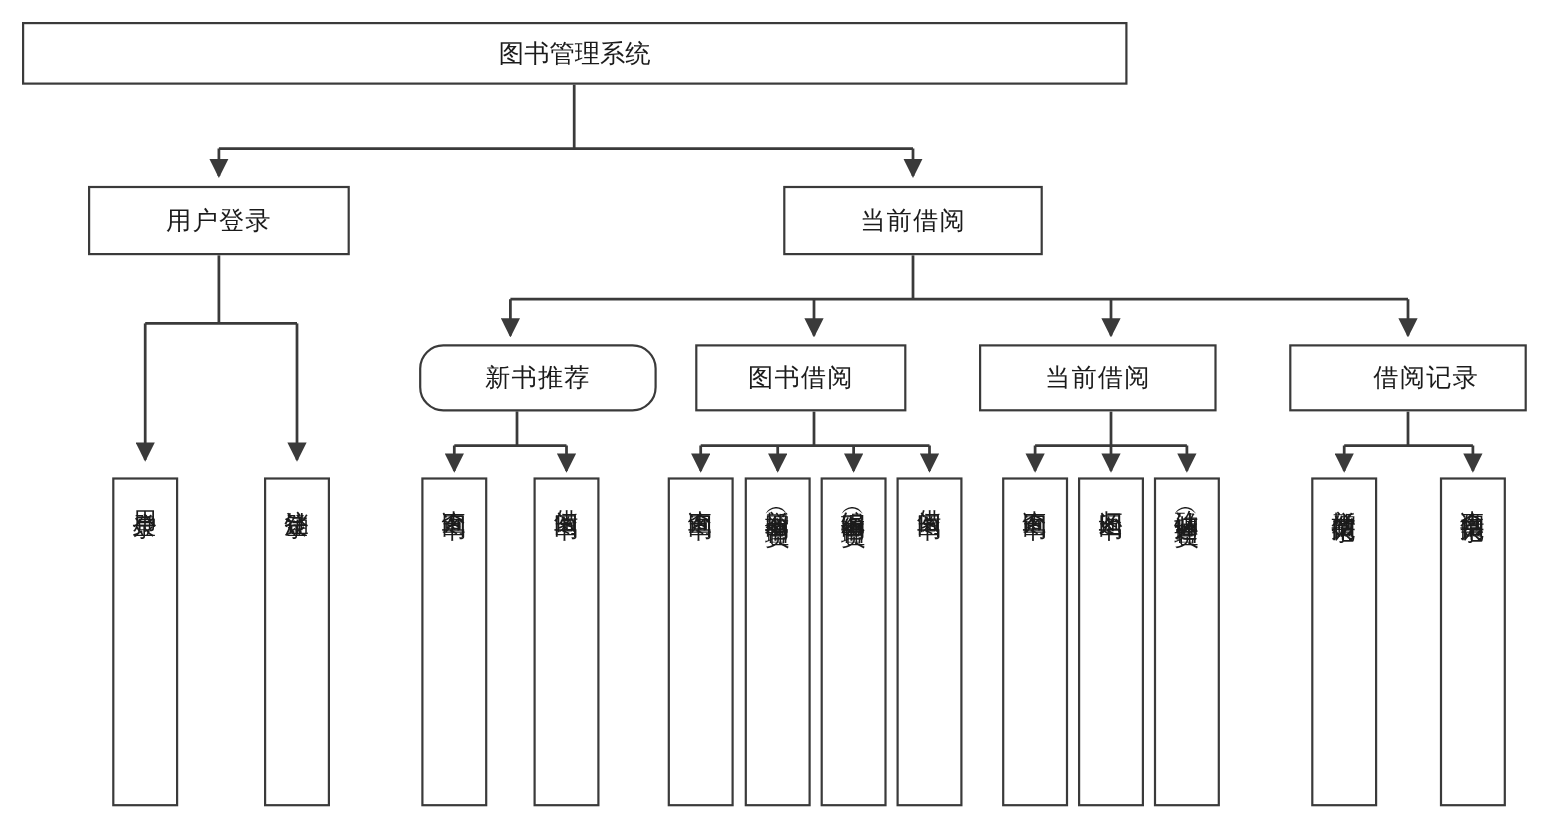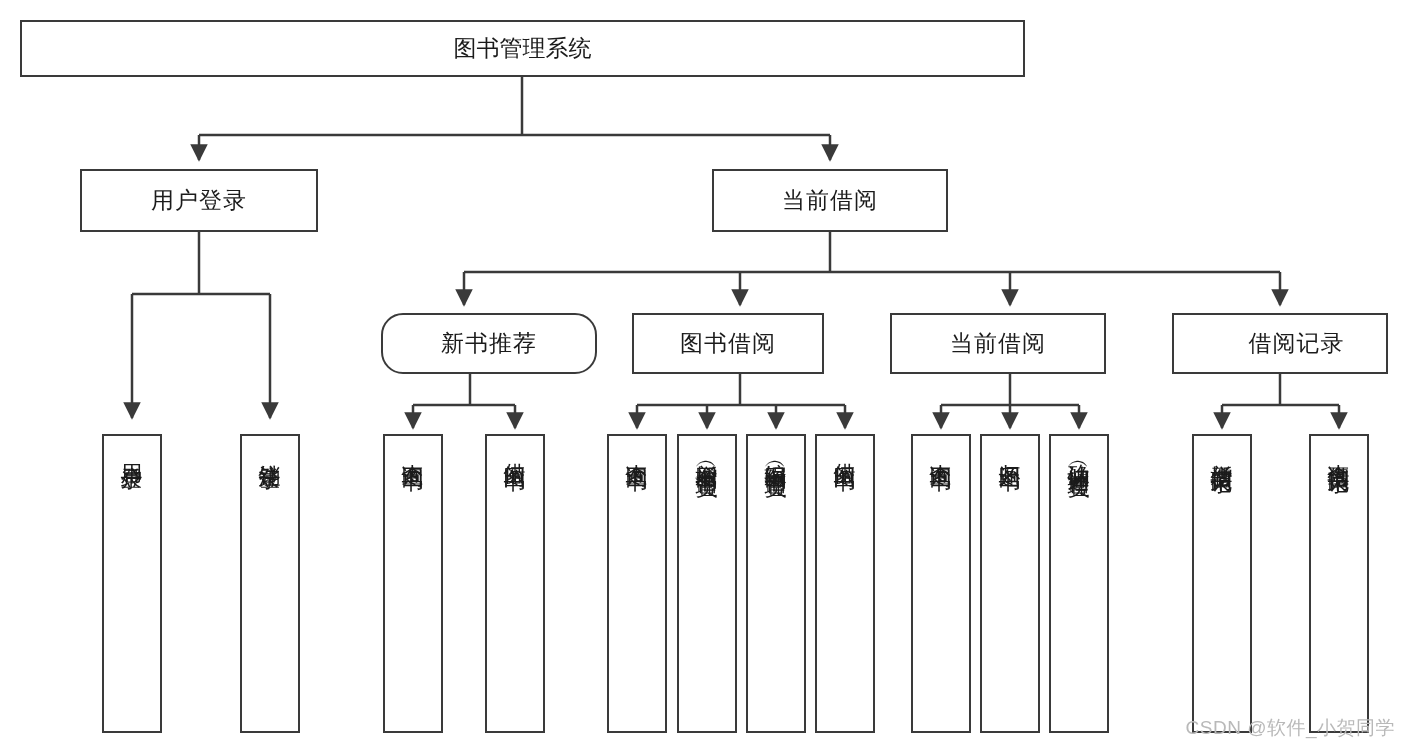--- a/index.html
+++ b/index.html
@@ -185,15 +185,14 @@
     <span class="vtext">确认归还（管理员）</span>
   </div>
 
   <div class="node leaf" style="left:1192px; top:434px; width:60px; height:299px;">
     <span class="vtext">新增借阅记录</span>
   </div>
   <div class="node leaf" style="left:1309px; top:434px; width:60px; height:299px;">
     <span class="vtext">查询借阅记录</span>
   </div>
 
-  <div class="watermark">CSDN @软件_小贺同学</div>
 
 </div>
 
 </body></html>

